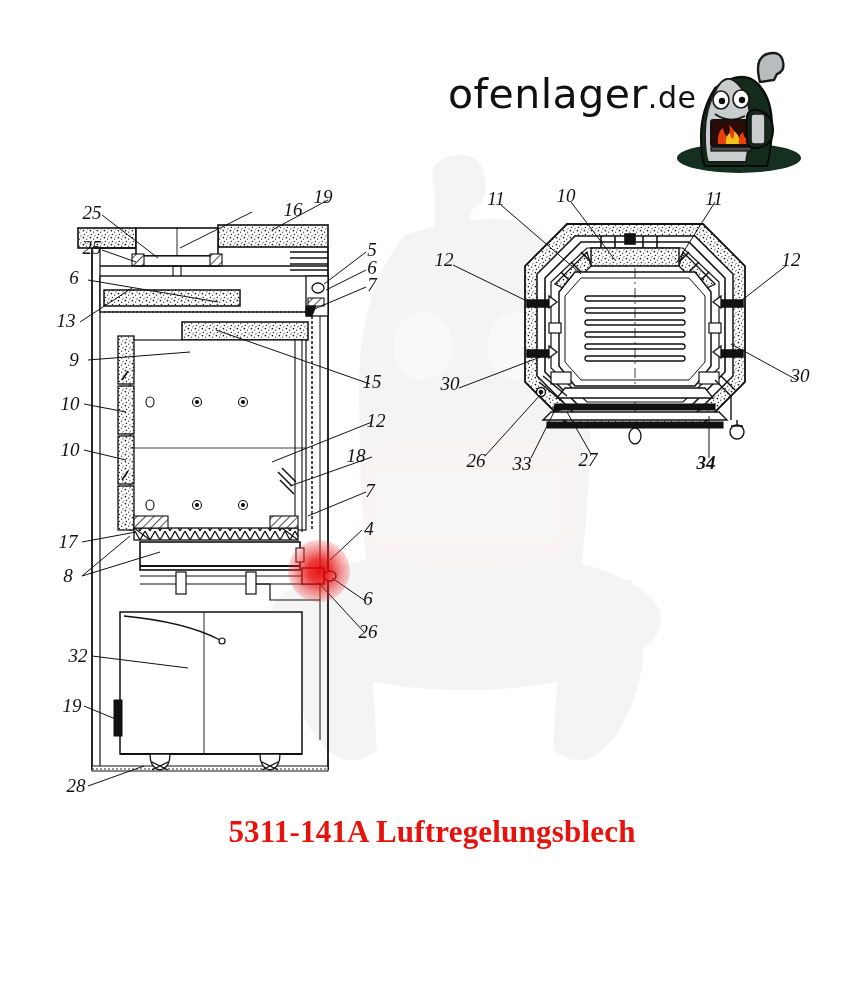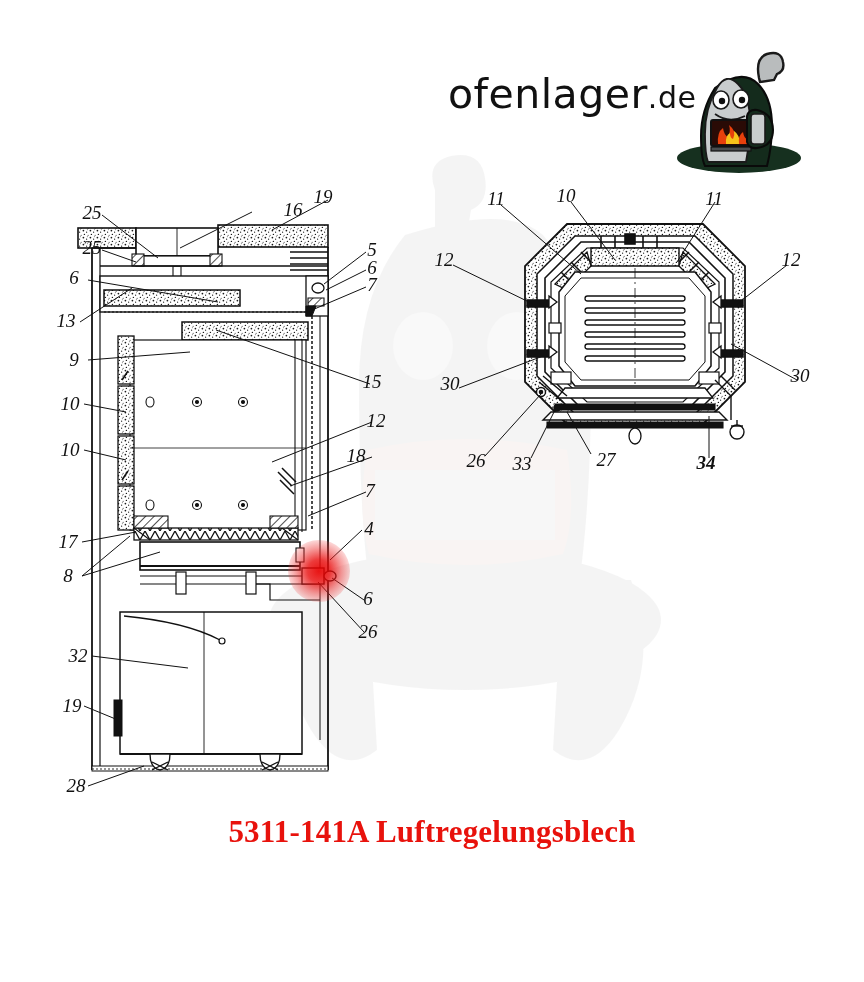--- a/index.html
+++ b/index.html
@@ -490,19 +490,19 @@
       <div class="callout" style="left: 76px; top: 785px;">28</div>
       <div class="callout" style="left: 496px; top: 198px;">11</div>
       <div class="callout" style="left: 566px; top: 195px;">10</div>
       <div class="callout" style="left: 714px; top: 198px;">11</div>
       <div class="callout" style="left: 444px; top: 259px;">12</div>
       <div class="callout" style="left: 791px; top: 259px;">12</div>
       <div class="callout" style="left: 450px; top: 383px;">30</div>
       <div class="callout" style="left: 800px; top: 375px;">30</div>
       <div class="callout" style="left: 476px; top: 460px;">26</div>
       <div class="callout" style="left: 522px; top: 463px;">33</div>
-      <div class="callout" style="left: 588px; top: 459px; margin-left: 18px;">27</div>
+      <div class="callout" style="left: 588px; top: 459px;">27</div>
       <div class="callout" style="left: 706px; top: 462px; font-weight: bold;">34</div>
     </div>
 
   <div id="caption">5311-141A Luftregelungsblech</div>
 
 </div>
 
 </body></html>

